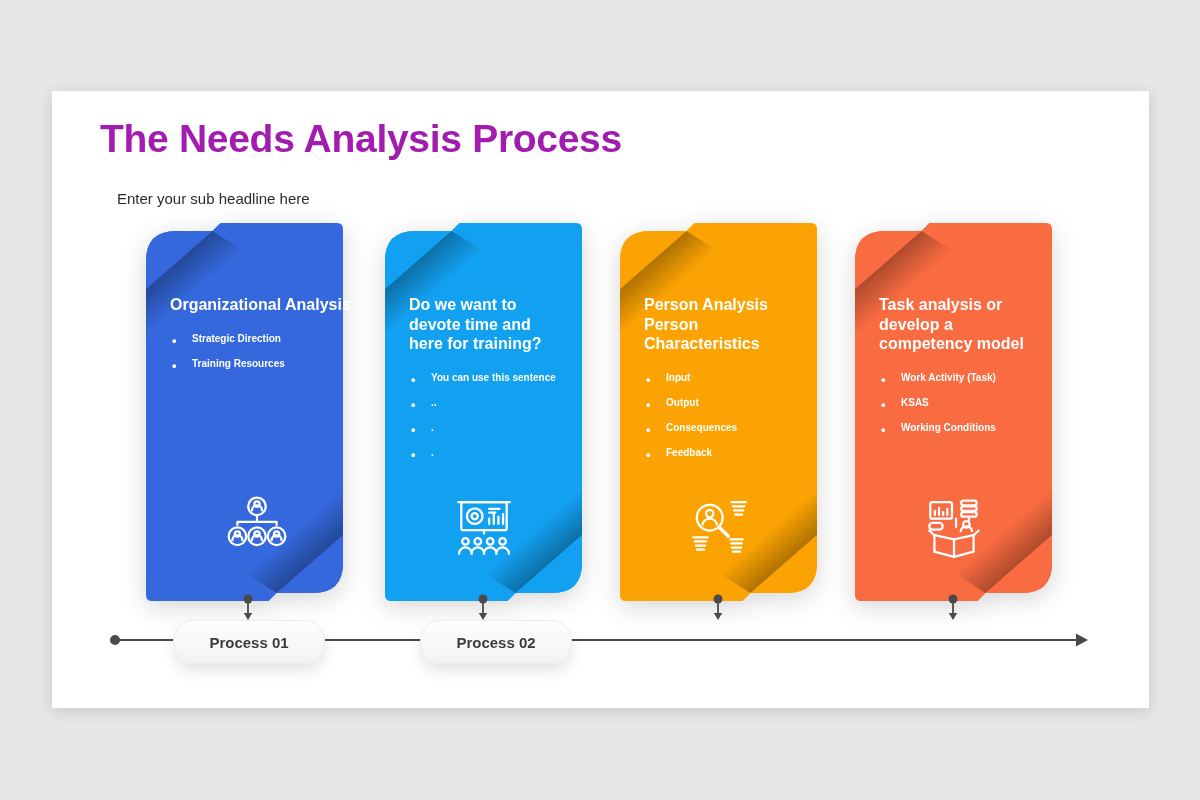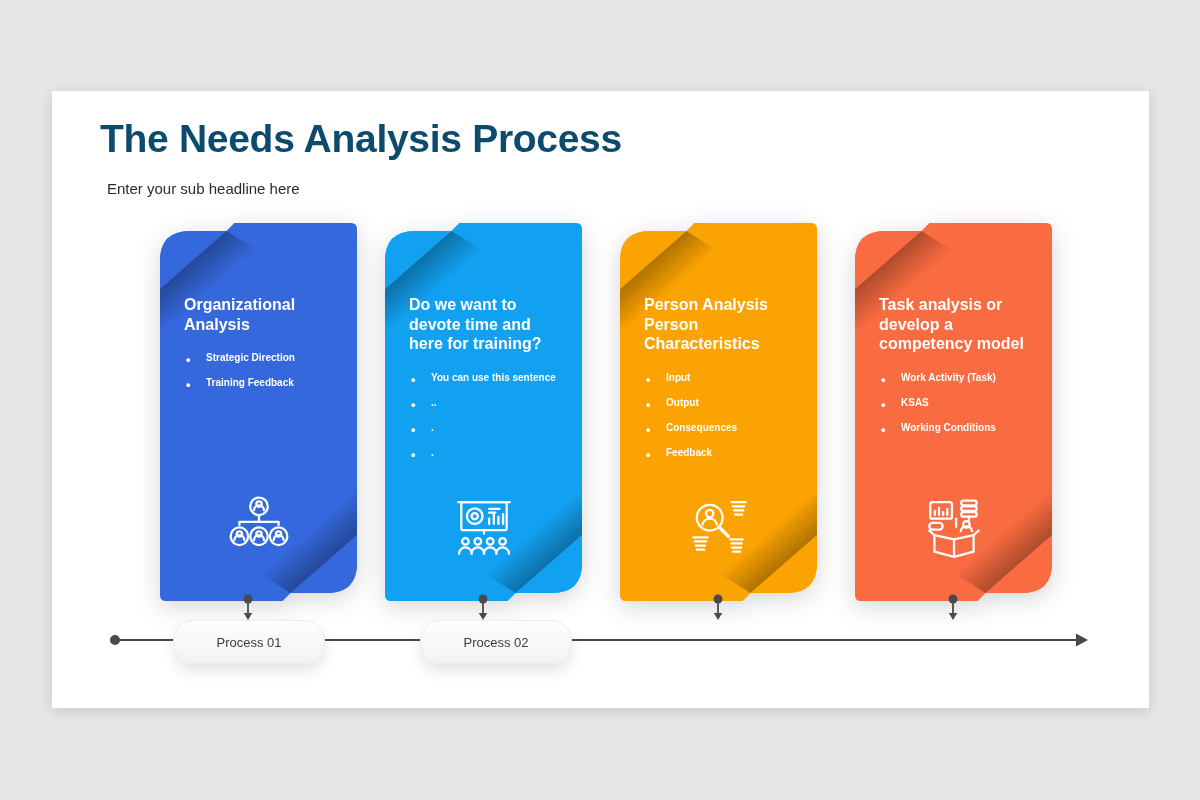--- a/index.html
+++ b/index.html
@@ -9,24 +9,24 @@
     font-family:"Liberation Sans","DejaVu Sans",sans-serif;
     position:relative;
   }
   .slide{
     position:absolute;left:52px;top:91px;width:1097px;height:617px;
     background:#FFFFFF;
     box-shadow:0 3px 14px rgba(0,0,0,0.14);
   }
   .slide-title{
     position:absolute;left:48px;top:26px;margin:0;
-    font-size:39px;font-weight:700;color:#0c4a6e;letter-spacing:-0.3px;
+    font-size:39px;font-weight:700;color:#a21caf;letter-spacing:-0.3px;
   }
   .slide-subtitle{
-    position:absolute;left:48px;top:82px;margin:7px;
+    position:absolute;left:48px;top:82px;margin:17px;
     font-size:15px;font-weight:400;color:#2B2B2B;
   }
   .card{
     position:absolute;top:132px;width:197px;height:378px;
     color:var(--card-color);
   }
   .card-bg{
     position:absolute;left:0;top:0;width:197px;height:378px;
     filter:drop-shadow(0 6px 12px rgba(0,0,0,0.16));
   }
@@ -52,21 +52,21 @@
   }
   .icon-stroke{fill:none;stroke:#FFFFFF;stroke-width:2.2;stroke-linecap:round;stroke-linejoin:round;}
   .connector{position:absolute;top:502px;width:16px;height:30px;z-index:3;}
   .timeline-svg{position:absolute;left:0;top:537px;width:1097px;height:24px;z-index:1;}
   .process-pill{
     position:absolute;top:529px;width:150px;height:42px;z-index:2;
     background:linear-gradient(180deg,#FEFEFE,#F3F3F3);
     border:1px solid #ECECEC;border-radius:21px;
     box-shadow:0 8px 14px rgba(0,0,0,0.10);
     display:flex;align-items:center;justify-content:center;
-    font-size:13px;font-weight:400;color:#3C3C3C;
+    font-size:15px;font-weight:700;color:#3C3C3C;
   }
   .hidden-defs{position:absolute;width:0;height:0;}
 </style>
 </head>
 <body>
 
 <svg class="hidden-defs" aria-hidden="true">
   <defs>
     <linearGradient id="gradTL" gradientUnits="userSpaceOnUse" x1="33" y1="37" x2="56" y2="63">
       <stop offset="0" stop-color="rgba(0,0,0,0.30)"></stop>
@@ -82,33 +82,33 @@
     <path id="fold-shadow-br" fill="url(#gradBR)" d="M130 370 L196 312 L196 260 L98 350 Z"></path>
     <path id="fold-flap-br" fill="currentColor" d="M166 370 H130 L196 312 V340 Q196 370 166 370 Z"></path>
   </defs>
 </svg>
 
 <div class="slide">
 
   <h1 class="slide-title">The Needs Analysis Process</h1>
   <p class="slide-subtitle">Enter your sub headline here</p>
 
-  <div class="card" style="left: 108px; --card-color: #3468DC;">
+  <div class="card" style="left: 94px; padding-left: 24px; --card-color: #3468DC;">
     <svg class="card-bg" viewBox="0 0 196 378" preserveAspectRatio="none">
       <use href="#shape-body"></use>
         <use href="#fold-shadow-tl"></use>
         <use href="#fold-flap-tl"></use>
         <use href="#fold-shadow-br"></use>
         <use href="#fold-flap-br"></use>
     </svg>
     <div class="card-content">
       <h3 class="card-title">Organizational Analysis</h3>
       <ul class="card-bullets">
         <li>Strategic Direction</li>
-        <li>Training Feedback</li>
+        <li>Training Resources</li>
       </ul>
     </div>
     <svg class="card-icon" viewBox="0 0 64 64">
       <g class="icon-stroke">
         <circle cx="32" cy="11" r="8.5"></circle>
         <circle cx="32" cy="8.8" r="2.6"></circle>
         <path d="M27.2 14.8a4.8 4.8 0 0 1 9.6 0"></path>
         <path d="M32 19.5V26 M13 29V26H51V29"></path>
         <circle cx="13" cy="40" r="8.5"></circle>
           <circle cx="32" cy="40" r="8.5"></circle>

